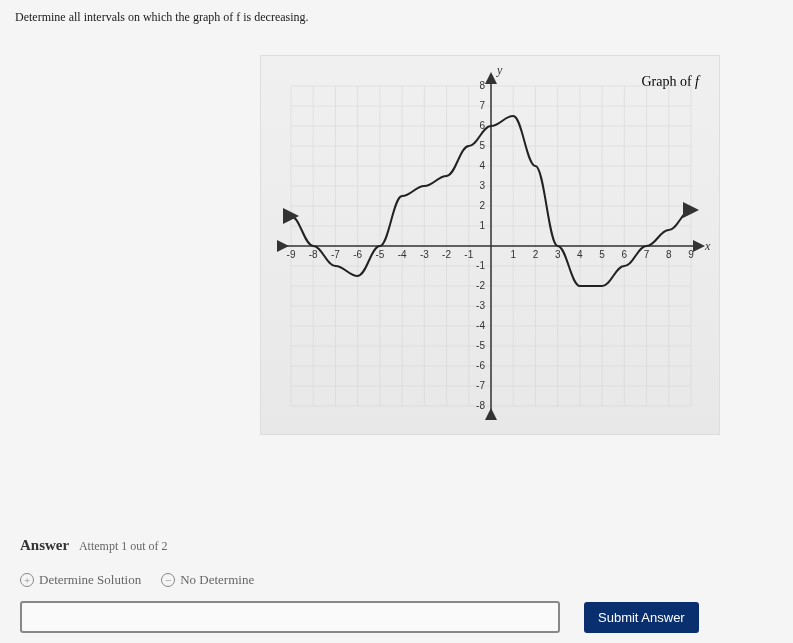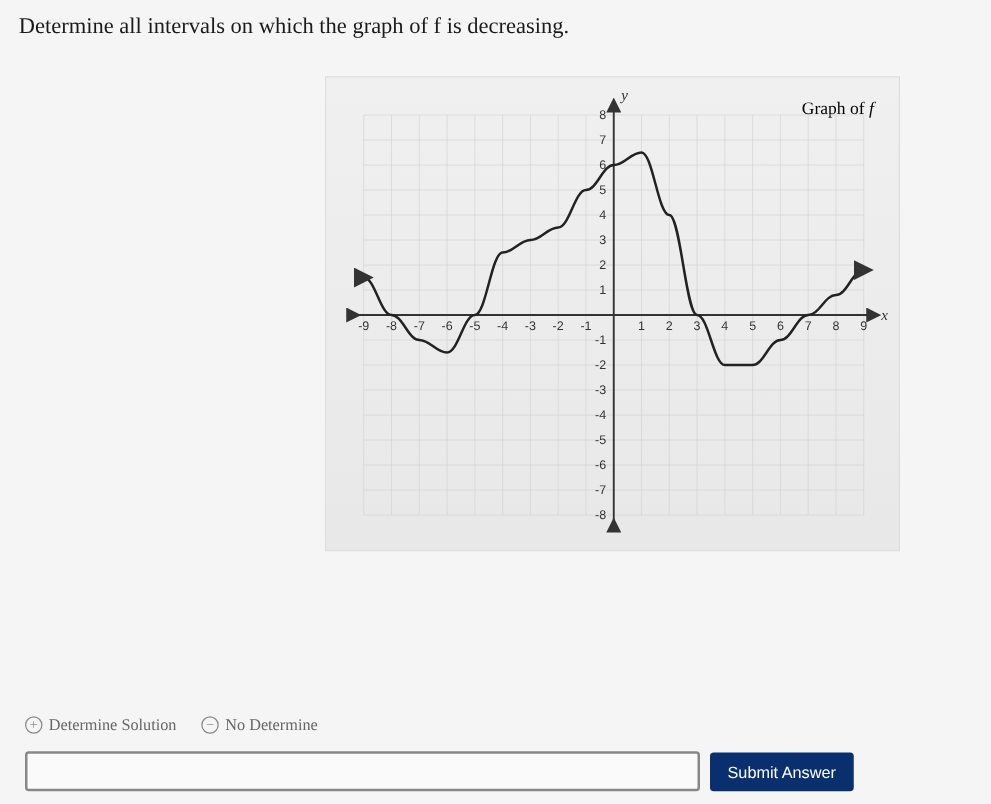--- a/index.html
+++ b/index.html
@@ -5,21 +5,21 @@
     * { margin: 0; padding: 0; box-sizing: border-box; }
     body {
       font-family: Georgia, serif;
       background: #f5f5f5;
       width: 793px;
       height: 643px;
       overflow: hidden;
       position: relative;
     }
     .question-text {
-      font-size: 18px;
+      font-size: 12px;
       padding: 10px 15px;
       color: #1a1a1a;
     }
     .chart-area {
       position: relative;
       width: 460px;
       height: 380px;
       margin-left: 260px;
       margin-top: 20px;
       background: linear-gradient(to bottom, #f0f0f0, #e8e8e8);
@@ -75,21 +75,21 @@
       font-size: 11px;
       line-height: 1;
       color: #888;
     }
     .input-row {
       position: absolute;
       bottom: 10px;
       left: 20px;
       right: 20px;
       display: flex;
-      gap: 8px;
+      gap: 24px;
       align-items: center;
     }
     .answer-input {
       flex: 1;
       height: 32px;
       border: 2px solid #888;
       border-radius: 3px;
       background: #fafafa;
       padding: 0 8px;
       font-size: 14px;
@@ -214,20 +214,24 @@
         <text x="224" y="53" text-anchor="end" class="axis-tick-label">7</text>
         <text x="224" y="33" text-anchor="end" class="axis-tick-label">8</text>
       </g>
     <g id="curve-group">
         <path d="M 30 160 C 38.888888888888886 160 43.33333333333333 190 52.22222222222222 190 C 61.111111111111114 190 65.55555555555556 210 74.44444444444444 210 C 83.33333333333333 210 87.77777777777777 220 96.66666666666666 220 C 105.55555555555554 220 110 190 118.88888888888889 190 C 127.77777777777777 190 132.22222222222223 140 141.11111111111111 140 C 150 140 154.44444444444443 130 163.33333333333331 130 C 172.22222222222223 130 176.66666666666666 120 185.55555555555557 120 C 194.44444444444446 120 198.88888888888889 90 207.77777777777777 90 C 216.66666666666666 90 221.11111111111111 70 230 70 C 238.88888888888889 70 243.33333333333334 60 252.22222222222223 60 C 261.11111111111114 60 265.55555555555554 110 274.44444444444446 110 C 283.3333333333333 110 287.77777777777777 190 296.66666666666663 190 C 305.55555555555554 190 309.99999999999994 230 318.88888888888886 230 C 327.77777777777777 230 332.22222222222223 230 341.11111111111114 230 C 350.00000000000006 230 354.44444444444446 210 363.33333333333337 210 C 372.22222222222223 210 376.6666666666667 190 385.55555555555554 190 C 394.44444444444446 190 398.88888888888886 174 407.77777777777777 174 C 416.6666666666667 174 421.1111111111111 154 430 154" fill="none" stroke="#222" stroke-width="2" marker-end="url(#arrow)" marker-start="url(#arrow)"></path>
       </g>
   </svg>
 </div>
 
 <div class="answer-section">
+  <div class="answer-label">
+    <span class="bold">Answer</span>
+    <span class="attempt-text">Attempt 1 out of 2</span>
+  </div>
   <div class="solution-controls">
     <div class="solution-btn">
       <span class="circle-icon">+</span>
       <span>Determine Solution</span>
     </div>
     <div class="solution-btn">
       <span class="circle-icon">−</span>
       <span>No Determine</span>
     </div>
   </div>

